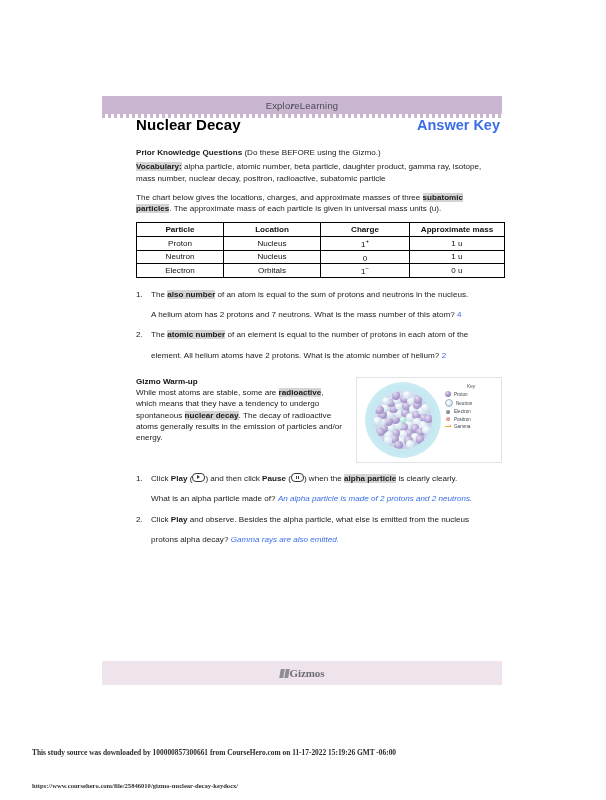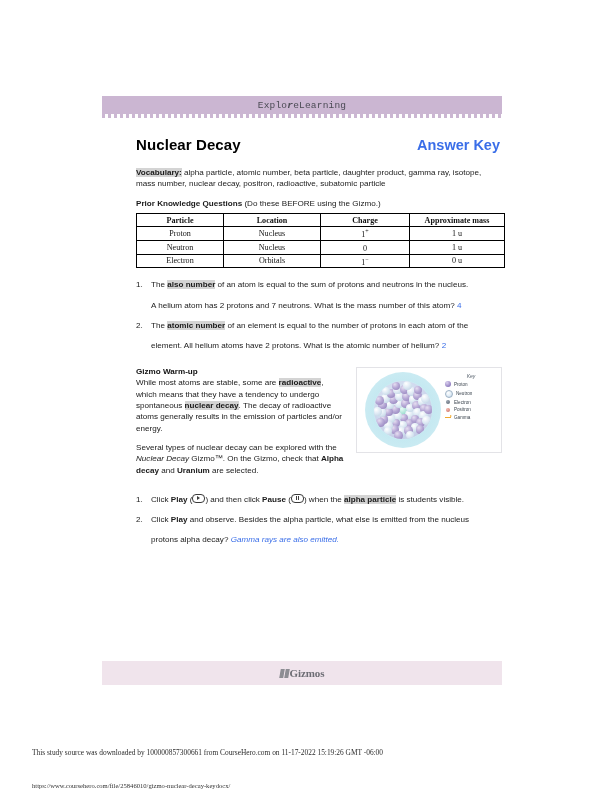--- a/index.html
+++ b/index.html
@@ -30,41 +30,41 @@
     width: 400px; height: 18px;
     background: #cbb6d2;
     display: flex;
     align-items: center;
     justify-content: center;
   }
   .brand-band-text {
     font-size: 9.5px;
     color: #4b4b55;
     letter-spacing: .2px;
-    font-family: Liberation Mono, monospace;
+    font-family: Liberation Sans, sans-serif;
   }
   .brand-band-text .mark {
     font-style: italic;
     font-weight: bold;
   }
   .brand-dashes {
     position: absolute;
     left: 102px; top: 114px;
     width: 400px; height: 4px;
     background: repeating-linear-gradient(
       to right,
       #cbb6d2 0px, #cbb6d2 3px,
       #ffffff 3px, #ffffff 6px
     );
   }
 
   
   .content {
     position: absolute;
-    left: 136px; top: 136px;
+    left: 136px; top: 116px;
     width: 364px;
   }
 
   
   .title-row {
     display: flex;
     align-items: baseline;
     justify-content: space-between;
     margin-bottom: 14px;
   }
@@ -103,21 +103,20 @@
   }
   .ans-plain { color: #3a6ee8; }
   .ital { font-style: italic; }
 
   
   table.particles {
     width: 364px;
     border-collapse: collapse;
     margin: 4px 0 11px 0;
     table-layout: fixed;
-    font-family: Liberation Serif, serif;
   }
   table.particles td, table.particles th {
     border: 1px solid #000;
     text-align: center;
     font-size: 8.1px;
     color: #111;
     height: 12.6px;
     padding: 0;
     font-weight: normal;
   }
@@ -334,20 +333,21 @@
     font-weight: bold;
     color: #6d6d74;
     letter-spacing: -.1px;
   }
 
   
   .ch-line {
     position: absolute;
     font-family: "Liberation Serif", serif;
     color: #2b2b2b;
+    font-weight: bold;
   }
   #ch-downloaded {
     left: 32px; top: 748px;
     font-size: 7.4px;
     white-space: nowrap;
   }
   #ch-url {
     left: 32px; top: 782px;
     font-size: 6.6px;
     white-space: nowrap;
@@ -364,25 +364,26 @@
   </div>
   <div class="brand-dashes"></div>
 
   <div class="content">
 
     <div class="title-row">
       <div class="doc-title">Nuclear Decay</div>
       <div class="answer-key">Answer Key</div>
     </div>
 
+    <p class="p tight"><b>Prior Knowledge Questions</b><span> (Do these BEFORE using the Gizmo.)</span></p>
+
     <p class="p"><span class="hl">Vocabulary:</span><span> alpha particle, atomic number, beta particle, daughter product, gamma ray, isotope, mass number, nuclear decay, positron, radioactive, subatomic particle</span></p>
 
-    <p class="p tight"><b>Prior Knowledge Questions</b><span> (Do these BEFORE using the Gizmo.)</span></p>
-
-
+
+    <p class="p"><span>The chart below gives the locations, charges, and approximate masses of three </span><span class="hl">subatomic particles</span><span>. The approximate mass of each particle is given in universal mass units (u).</span></p>
 
     <table class="particles">
       <thead>
         <tr>
           <th class="c1">Particle</th>
           <th class="c2">Location</th>
           <th class="c3">Charge</th>
           <th class="c4">Approximate mass</th>
         </tr>
       </thead>
@@ -421,21 +422,20 @@
       <div class="qbody">
         <span>The </span><span class="hl">atomic number</span><span> of an element is equal to the number of protons in each atom of the</span>
         <span class="qline2"><span>element. All helium atoms have 2 protons. What is the atomic number of helium? </span><span class="ans-plain">2</span></span>
       </div>
     </div>
 
     <div class="warmup">
       <div class="warmup-left">
         <div class="warmup-head">Gizmo Warm-up</div>
         <p class="p"><span>While most atoms are stable, some are </span><span class="hl">radioactive</span><span>, which means that they have a tendency to undergo spontaneous </span><span class="hl">nuclear decay</span><span>. The decay of radioactive atoms generally results in the emission of particles and/or energy.</span></p>
-        <p class="p"><span>Several types of nuclear decay can be explored with the </span><span class="ital">Nuclear Decay</span><span> Gizmo™. On the Gizmo, check that </span><b>Alpha decay</b><span> and </span><b>Uranium</b><span> are selected.</span></p>
       </div>
 
       <div class="warmup-right">
         <div class="figure">
           <div class="atom-wrap">
             <div class="halo"></div>
             <div class="nucleus" id="nucleus">
                 <div class="nuc g" style="left: 24.75px; top: 24.75px;"></div>
                 <div class="nuc n" style="left: 31.1439px; top: 28.6702px;"></div>
                 <div class="nuc p" style="left: 25.6717px; top: 32.1932px;"></div>
@@ -516,21 +516,22 @@
               <span class="legend-label">Gamma</span>
             </div>
           </div>
         </div>
       </div>
     </div>
 
     <div class="qitem">
       <div class="qnum">1.</div>
       <div class="qbody">
-        <span>Click </span><b>Play</b><span> (</span><span class="btn-glyph play"></span><span>) and then click </span><b>Pause</b><span> (</span><span class="btn-glyph pause"></span><span>) when the </span><span class="hl">alpha particle</span><span> is students visible.</span>
+        <span>Click </span><b>Play</b><span> (</span><span class="btn-glyph play"></span><span>) and then click </span><b>Pause</b><span> (</span><span class="btn-glyph pause"></span><span>) when the </span><span class="hl">alpha particle</span><span> is clearly clearly.</span>
+        <span class="qline2"><span>What is an alpha particle made of? </span><span class="ans">An alpha particle is made of 2 protons and 2 neutrons.</span></span>
       </div>
     </div>
 
     <div class="qitem">
       <div class="qnum">2.</div>
       <div class="qbody">
         <span>Click </span><b>Play</b><span> and observe. Besides the alpha particle, what else is emitted from the nucleus</span>
         <span class="qline2"><span>protons alpha decay? </span><span class="ans">Gamma rays are also emitted.</span></span>
       </div>
     </div>

